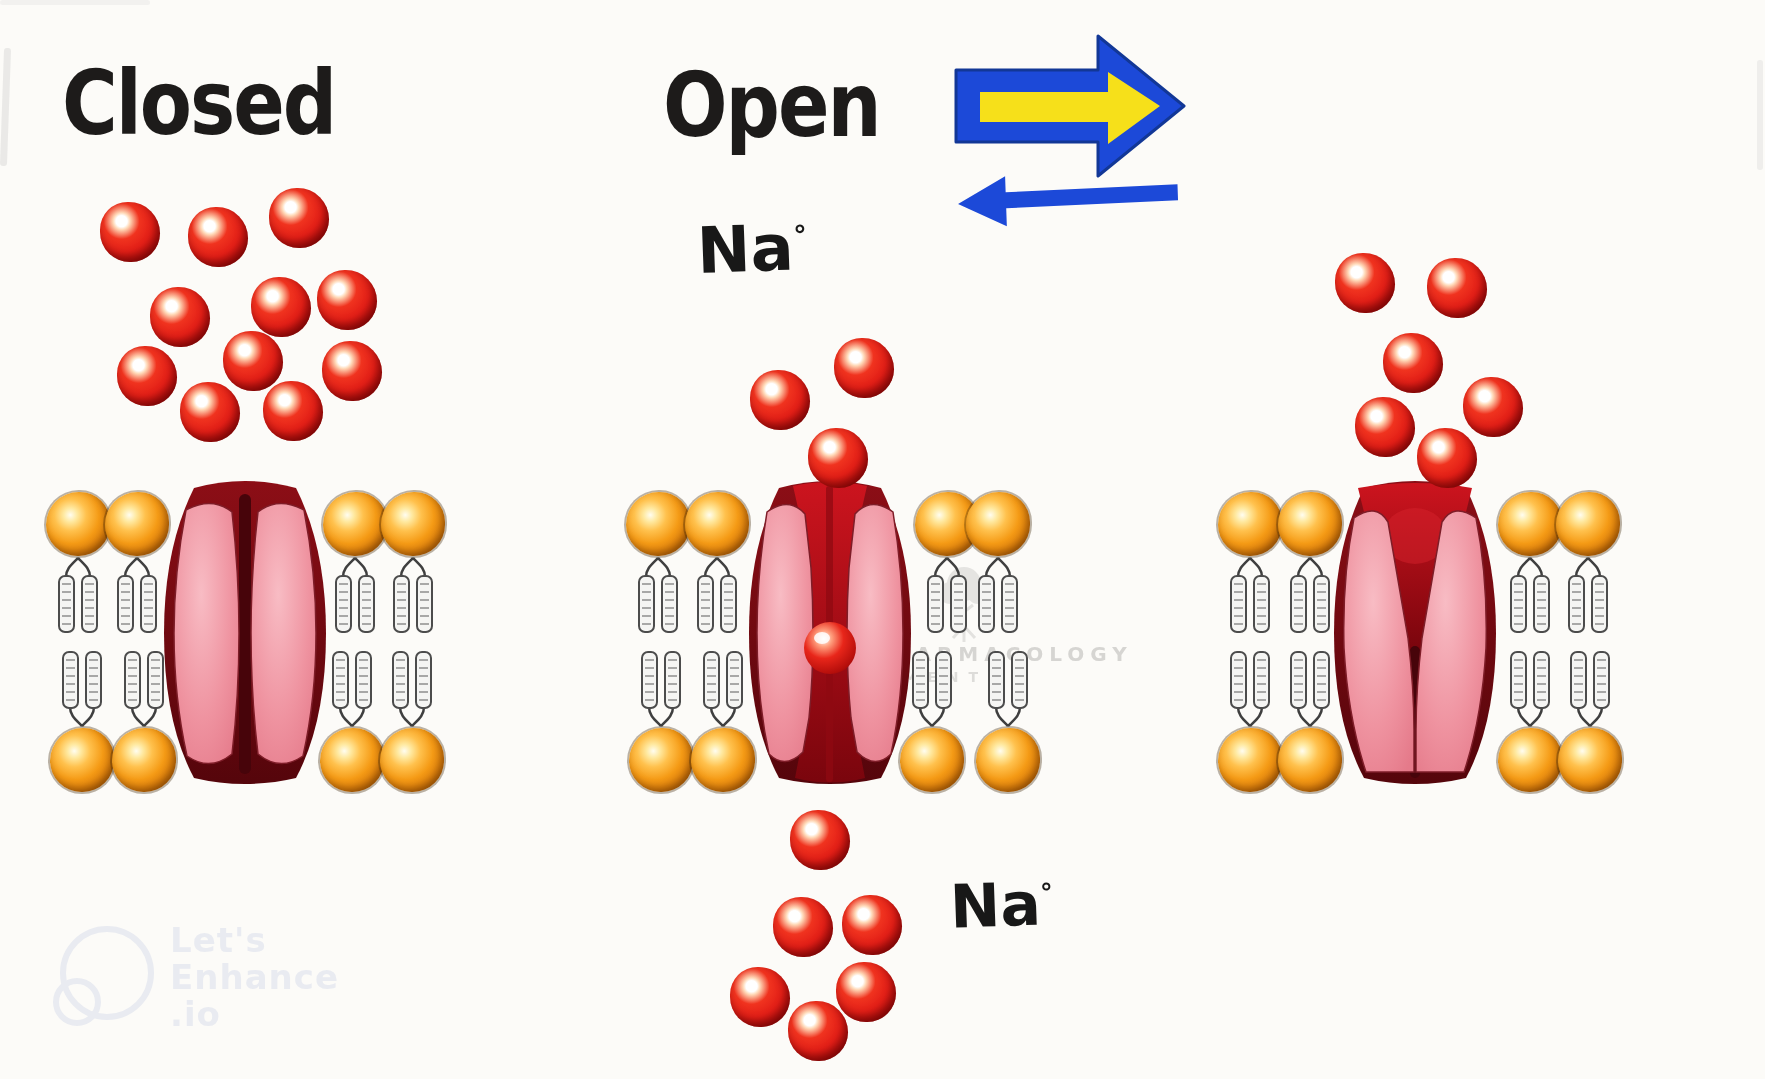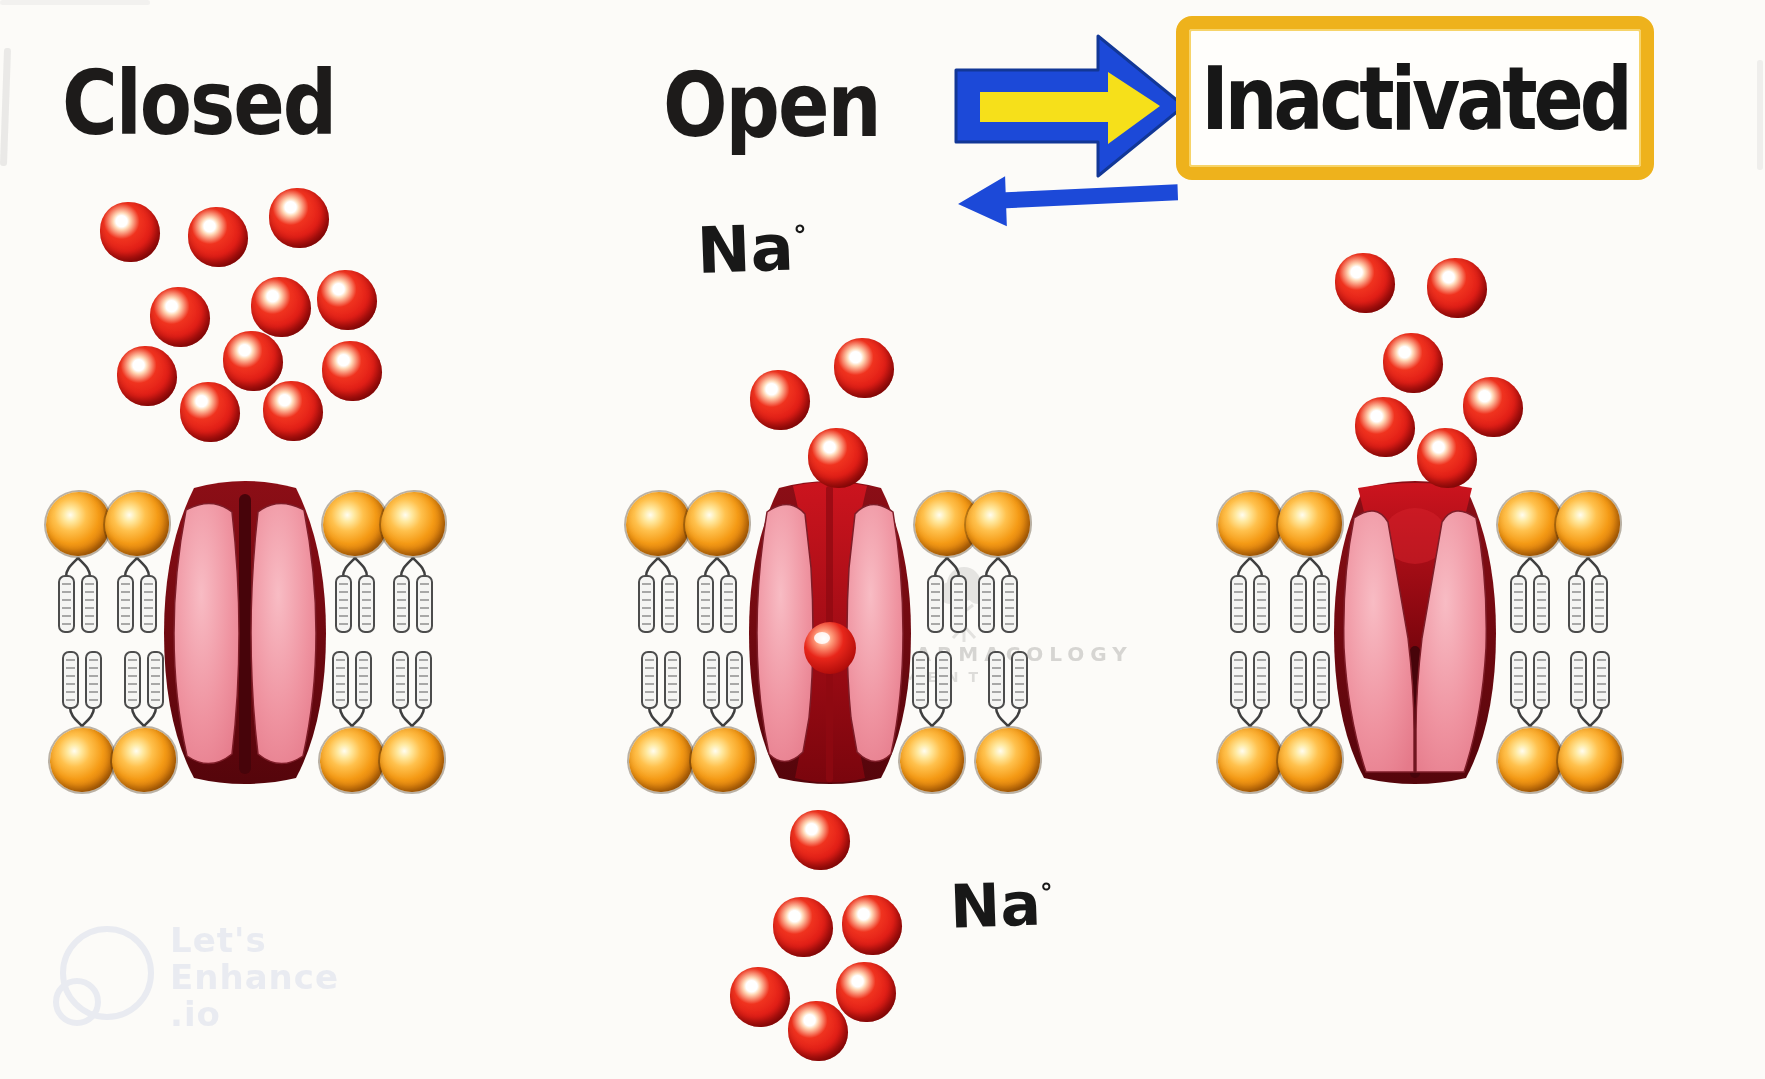--- a/index.html
+++ b/index.html
@@ -413,17 +413,14 @@
   <div class="na" id="na-bottom">
     <span>Na</span><sup>°</sup>
   </div>
 
   <svg id="arrow" width="240" height="205" viewBox="0 0 240 205">
     <path d="M6 44 L148 44 L148 10 L234 80 L148 150 L148 116 L6 116 Z" fill="#1c49d8" stroke="#123796" stroke-width="3" stroke-linejoin="round"></path>
     <path d="M30 66 L158 66 L158 46 L210 80 L158 118 L158 96 L30 96 Z" fill="#f6e01a"></path>
     <path d="M228 162 L56 164 L56 148 L8 174 L56 198 L56 180 L228 178 Z" fill="#1c49d8" transform="rotate(-2 120 175)"></path>
   </svg>
 
-  <div id="inact-box">
-    <span>Inactivated</span>
-  </div>
 
 </div>
 
 </body></html>

